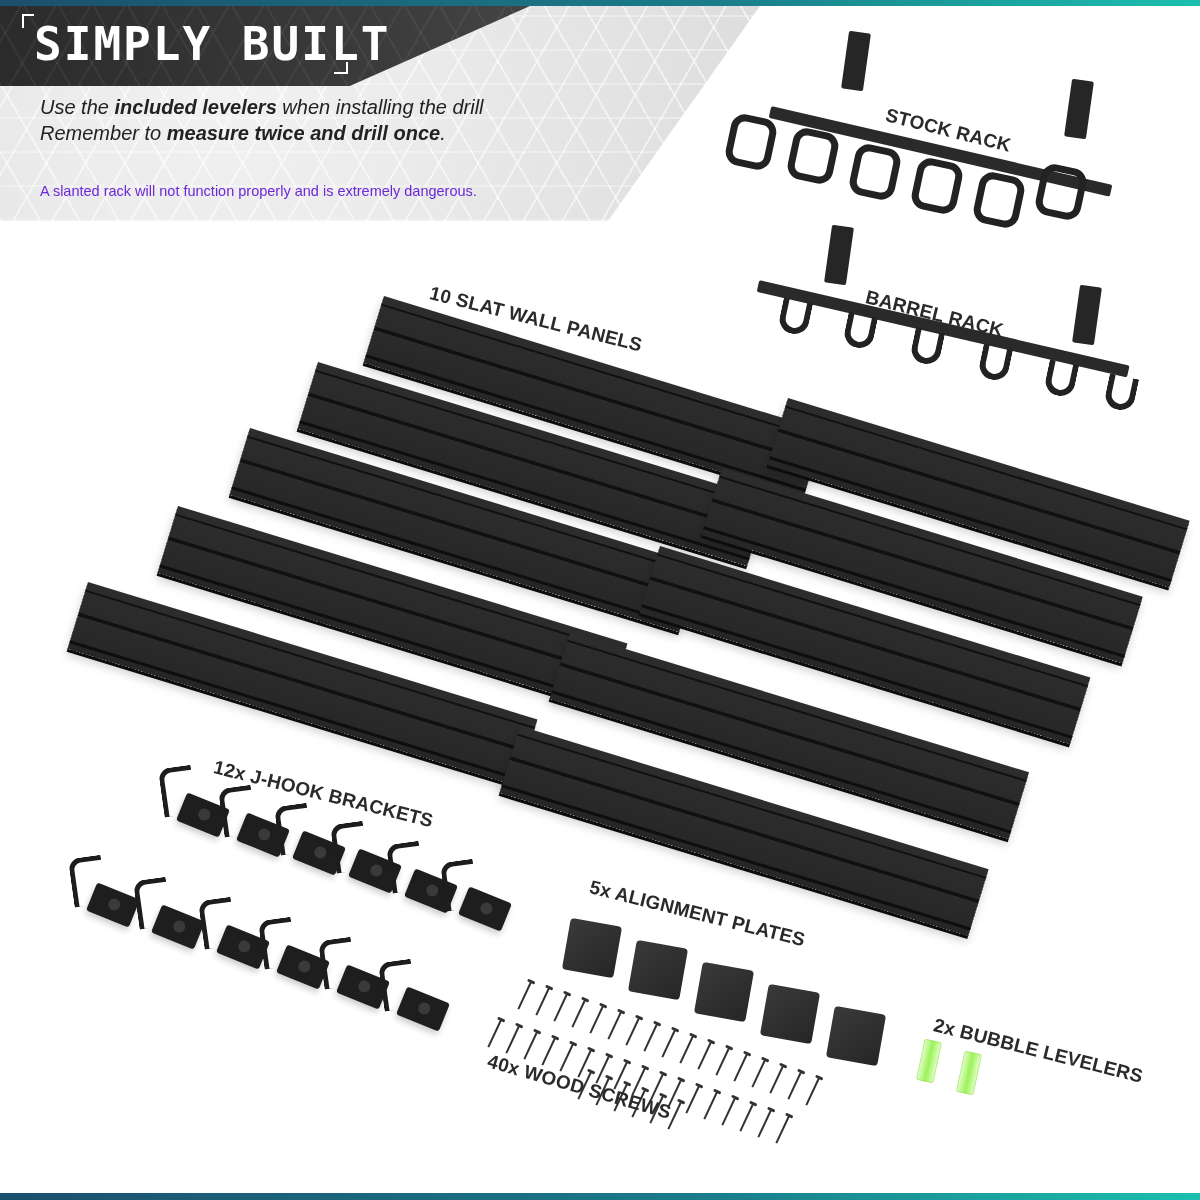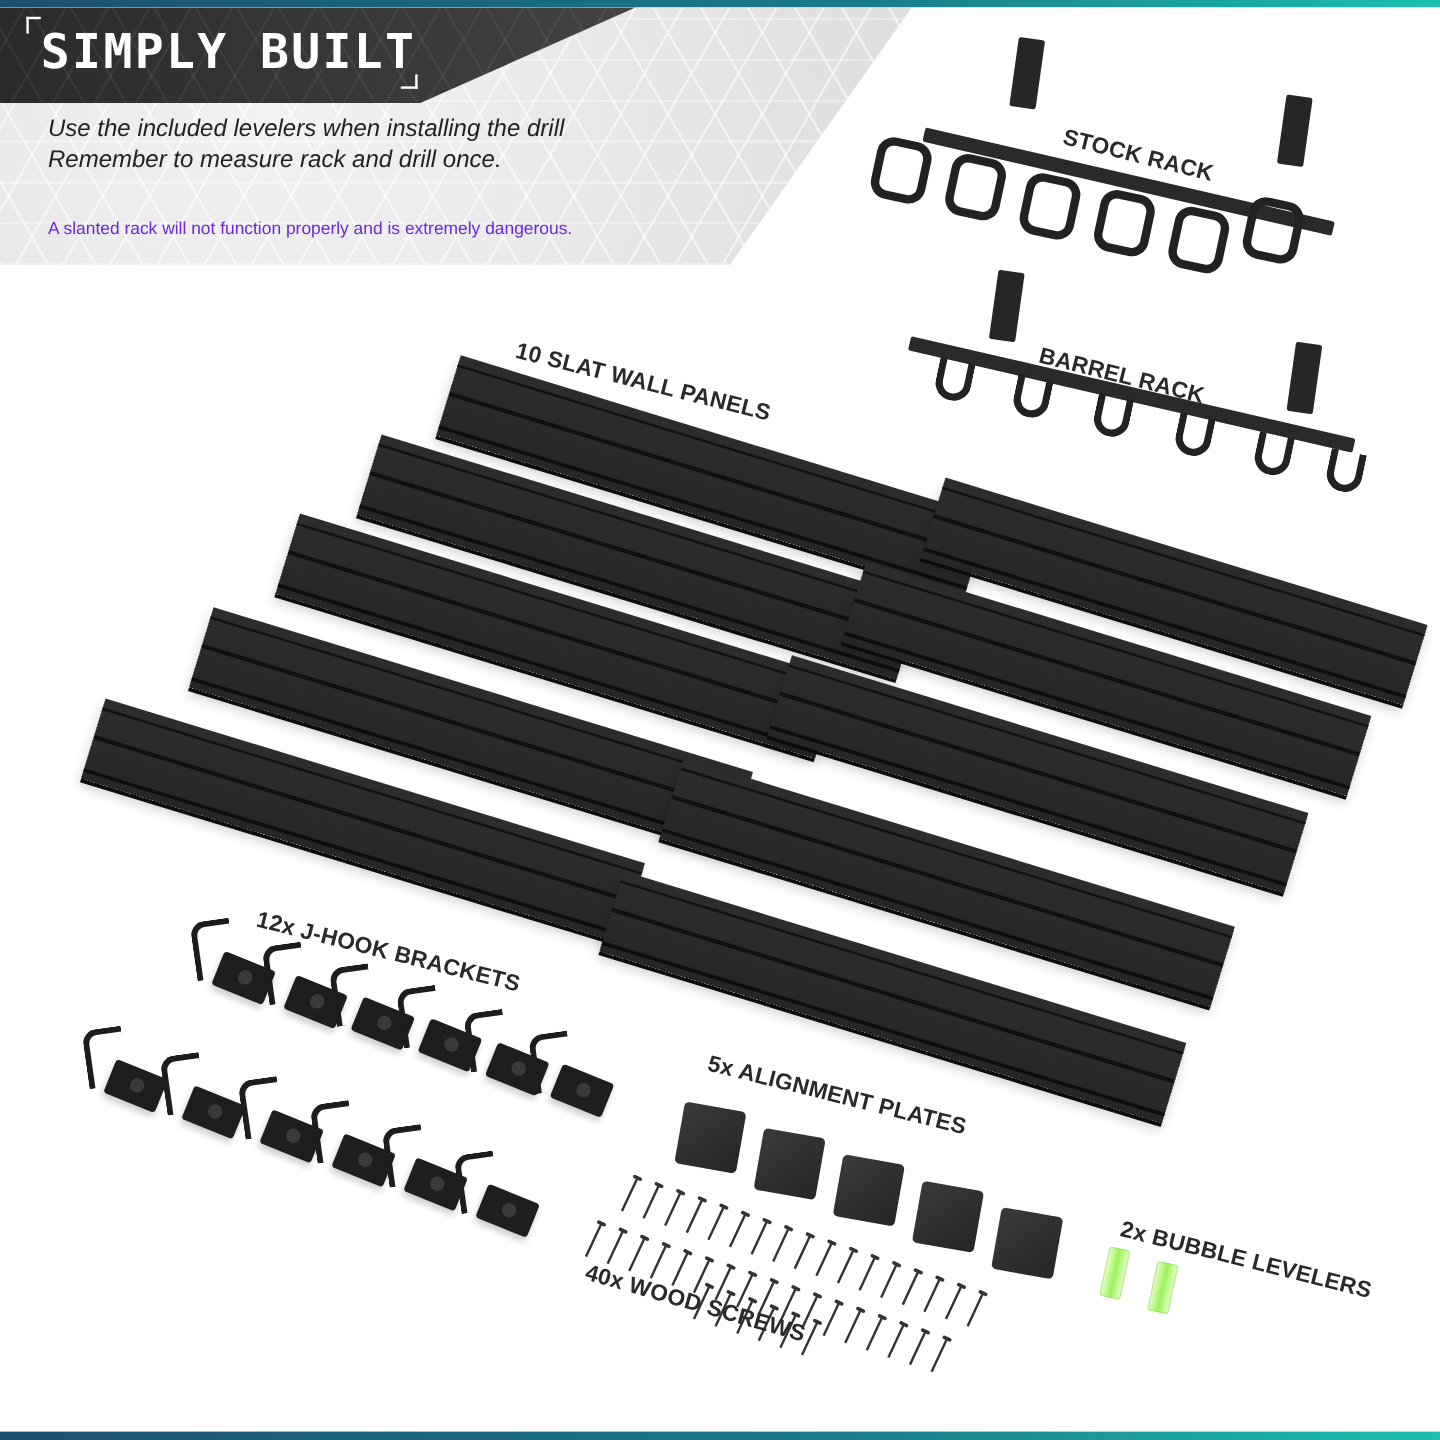--- a/index.html
+++ b/index.html
@@ -40,32 +40,32 @@
   }
   .title-band::after {
     content:""; position:absolute; inset:0;
     background-image:
       repeating-linear-gradient(60deg, rgba(255,255,255,.05) 0 2px, transparent 2px 30px),
       repeating-linear-gradient(-60deg, rgba(255,255,255,.05) 0 2px, transparent 2px 30px);
   }
   .title {
     position:absolute; left:34px; top:16px;
     color:#fff; font-family:"DejaVu Sans Mono", monospace; font-weight:bold;
-    font-size:40px; letter-spacing:2px; line-height:56px;
+    font-size:46px; letter-spacing:2px; line-height:56px;
     text-transform:uppercase;
   }
   .corner-tl { position:absolute; left:22px; top:14px; width:10px; height:12px;
     border-left:2px solid #fff; border-top:2px solid #fff; }
   .corner-br { position:absolute; left:334px; top:62px; width:12px; height:10px;
     border-right:2px solid #fff; border-bottom:2px solid #fff; }
   .intro {
     position:absolute; left:40px; top:94px; width:560px;
     color:#222; font-size:20px; line-height:26px; font-style:italic;
   }
-  .intro b { font-weight:normal; }
+  .intro b { font-weight:bold; }
   .warn {
     position:absolute; left:40px; top:183px; width:560px;
     color:#6d28d9; font-size:14.5px;
   }
   .label {
     position:absolute; font-family:"Liberation Sans", sans-serif; font-weight:bold;
     color:#2a2a2a; font-size:19px; letter-spacing:.2px; white-space:nowrap;
     transform-origin:left center;
   }
   
@@ -141,21 +141,21 @@
 <div class="topbar"></div>
 
 <div class="hexbg"></div>
 <div class="title-band"></div>
 <span class="corner-tl"></span>
 <h1 class="title" style="margin:0">SIMPLY BUILT</h1>
 <span class="corner-br"></span>
 
 <div class="intro">
   <div><span>Use the </span><b>included levelers</b><span> when installing the drill</span></div>
-  <div><span>Remember to </span><b>measure rack and drill once</b><span>.</span></div>
+  <div><span>Remember to </span><b>measure twice and drill once</b><span>.</span></div>
 </div>
 <div class="warn">A slanted rack will not function properly and is extremely dangerous.</div>
 
 <div class="rack">
   <div class="mount" style="left:845px;top:32px;transform:rotate(8deg)"></div>
   <div class="mount" style="left:1068px;top:80px;transform:rotate(8deg)"></div>
   <div class="bar" style="left:770px;top:106px;width:350px;transform:rotate(13deg)"></div>
   <div class="loop" style="left:728px;top:116px;transform:rotate(12deg)"></div>
   <div class="loop" style="left:790px;top:130px;transform:rotate(12deg)"></div>
   <div class="loop" style="left:852px;top:146px;transform:rotate(12deg)"></div>

